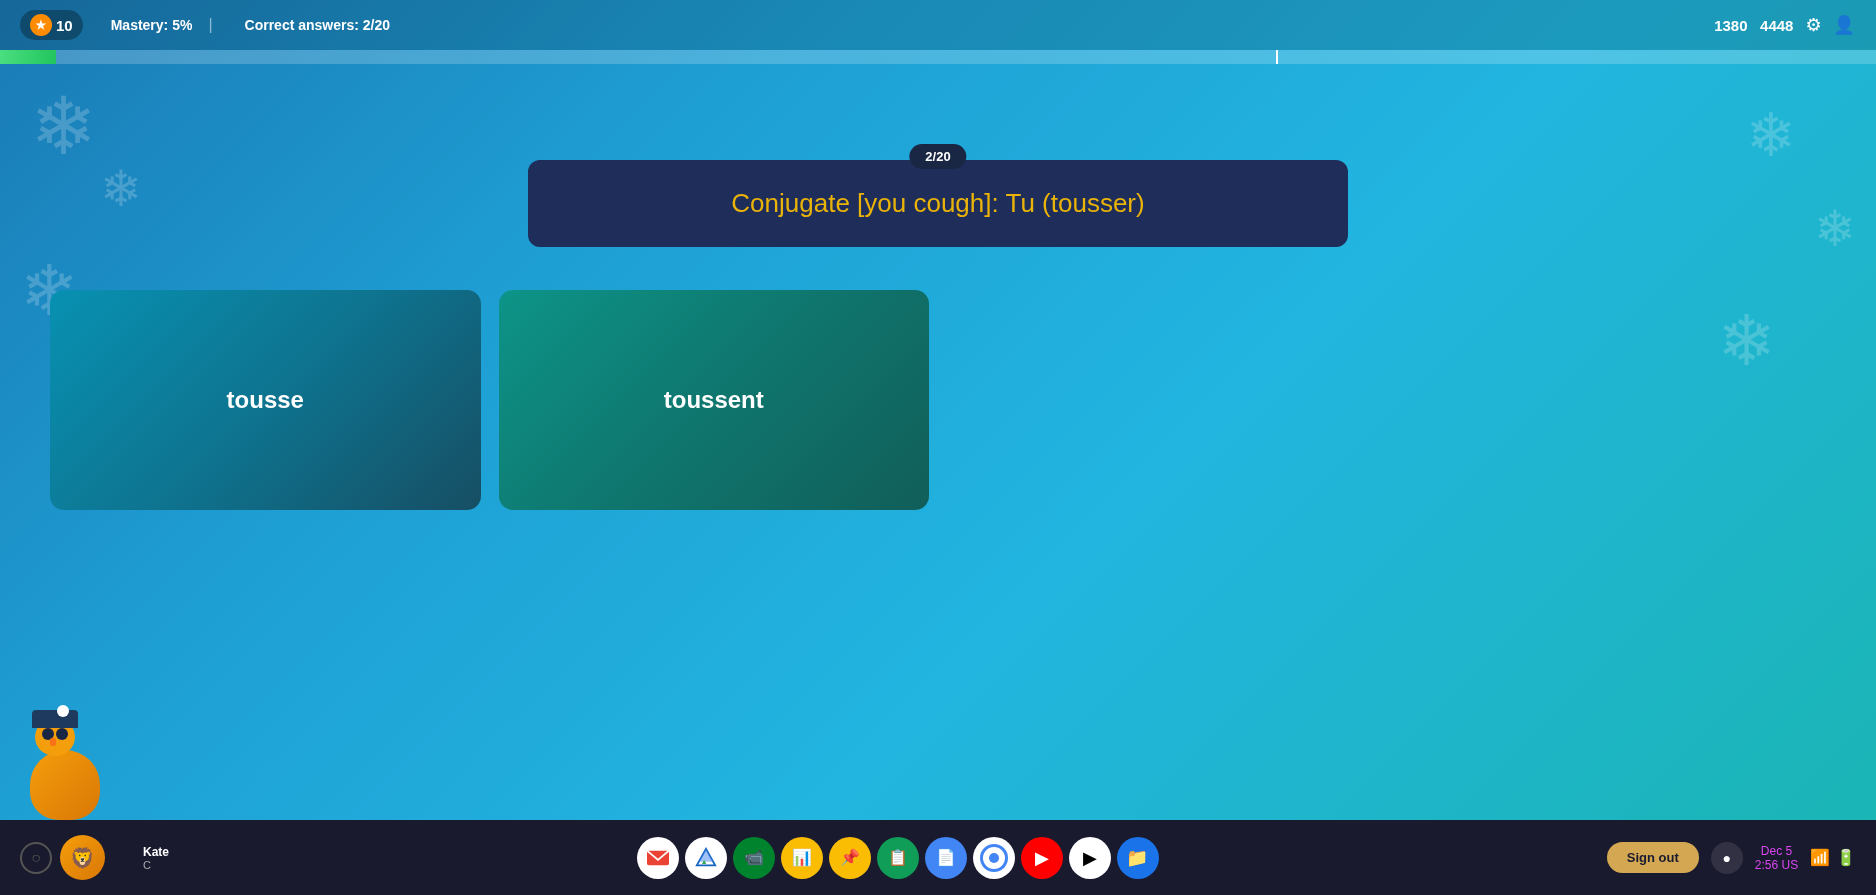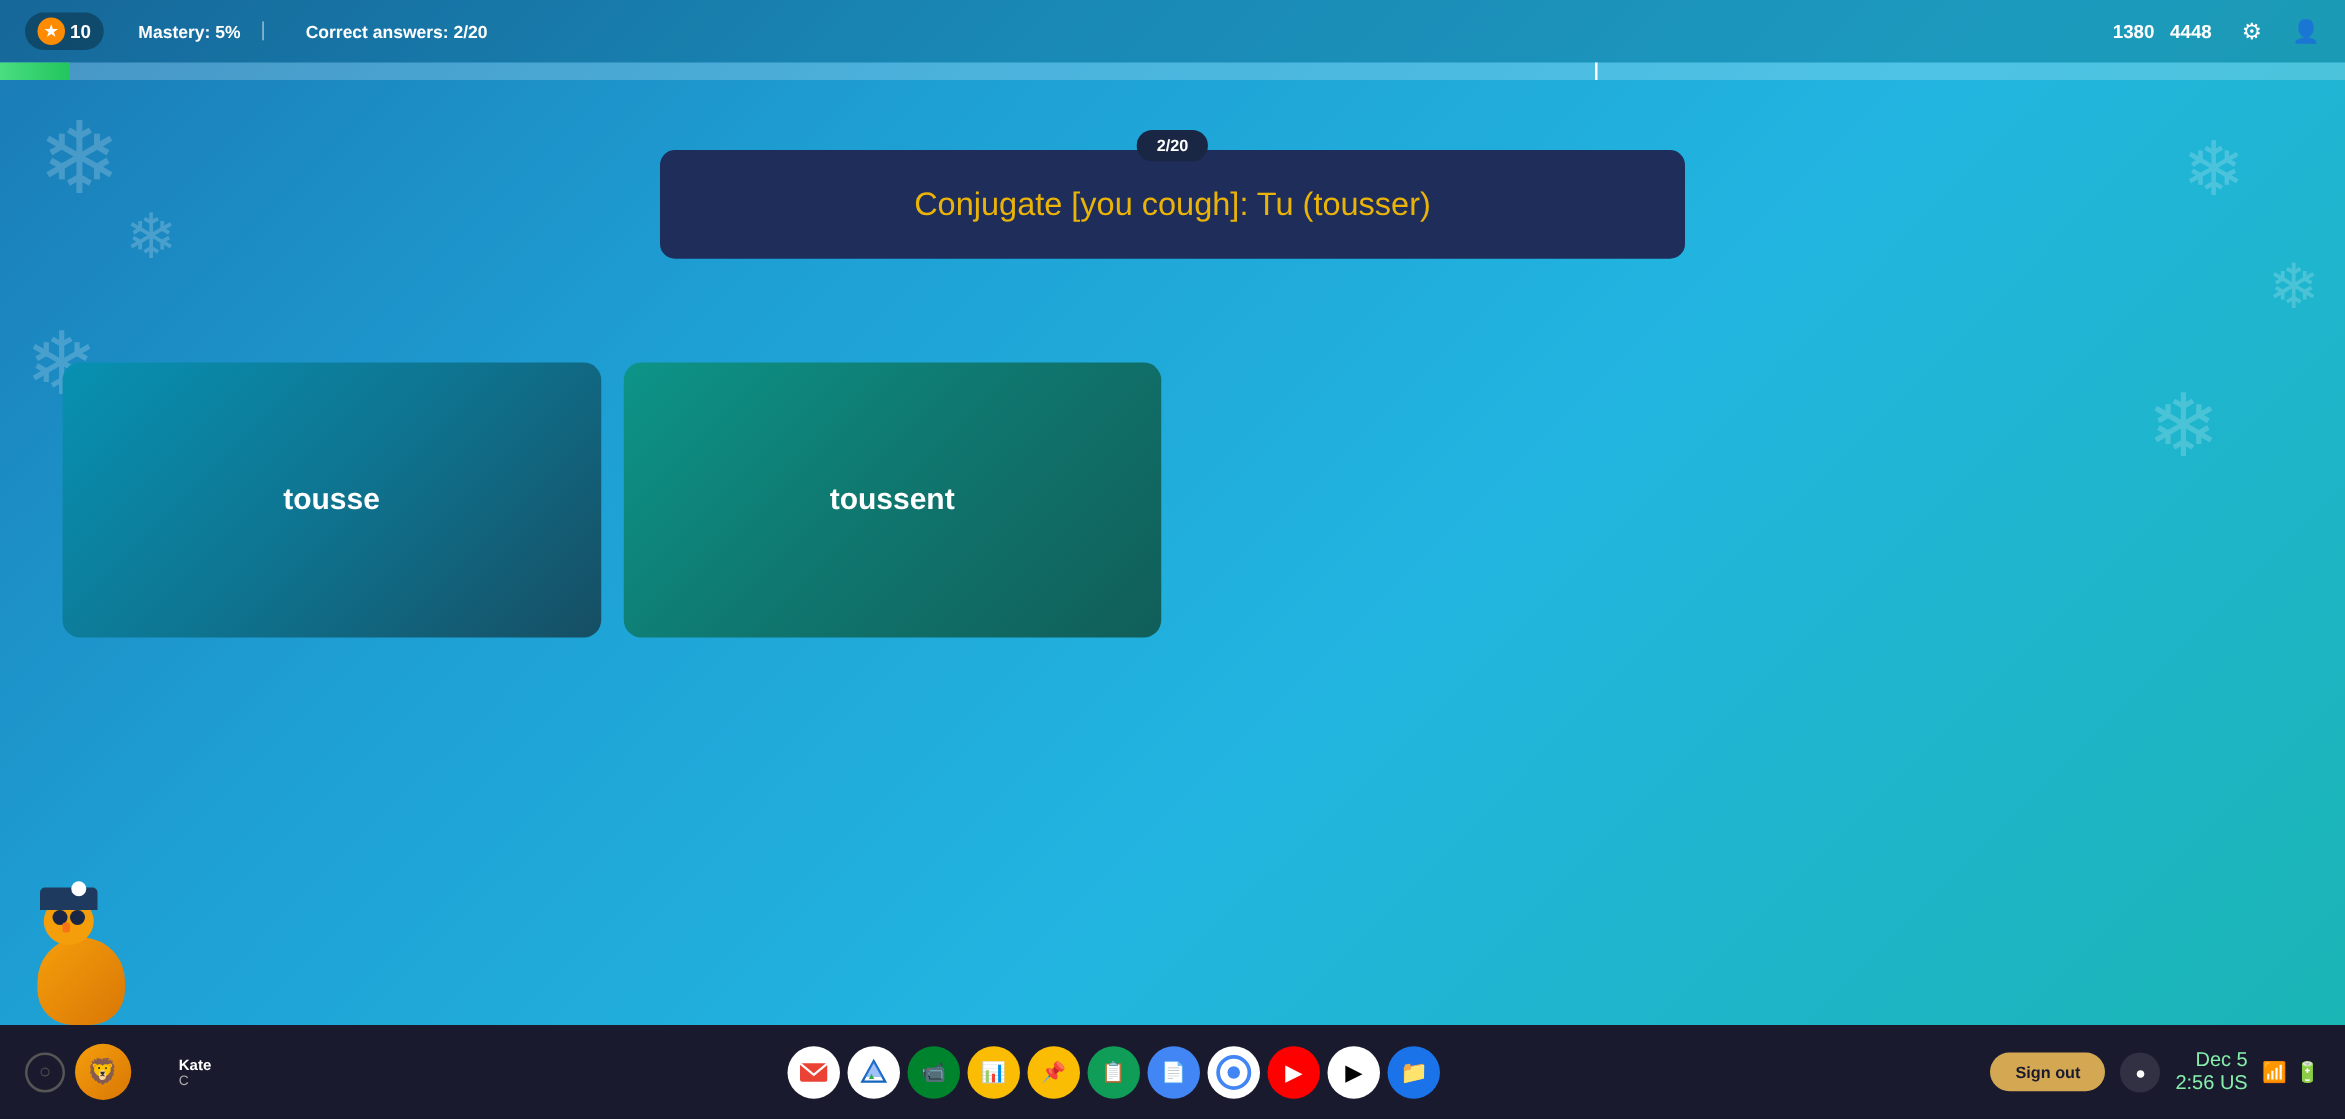--- a/index.html
+++ b/index.html
@@ -91,21 +91,21 @@
 
     .divider {
       color: rgba(255,255,255,0.5);
       margin: 0 4px;
     }
 
     .top-bar-right {
       margin-left: auto;
       display: flex;
       align-items: center;
-      gap: 24px;
+      gap: 12px;
       color: white;
       font-size: 14px;
     }
 
     .score-nums {
       font-weight: 600;
       font-size: 15px;
     }
 
     .gear-icon, .person-icon {
@@ -163,20 +163,21 @@
       z-index: 5;
       white-space: nowrap;
     }
 
     .question-card {
       background: #1e2d5a;
       border-radius: 12px;
       padding: 28px 40px;
       text-align: center;
       position: relative;
+      margin-top: 40px;
     }
 
     .question-text {
       color: #eab308;
       font-size: 26px;
       font-weight: 500;
     }
 
     
     .answers-grid {
@@ -311,23 +312,23 @@
       color: #1a1a2e;
       border: none;
       border-radius: 20px;
       padding: 8px 20px;
       font-size: 13px;
       font-weight: bold;
       cursor: pointer;
     }
 
     .taskbar-time {
-      color: #86efac;
-      font-size: 16px;
-      text-align: right;
+      color: #d946ef;
+      font-size: 12px;
+      text-align: center;
     }
 
     .taskbar-icons {
       display: flex;
       gap: 6px;
       color: white;
       font-size: 16px;
     }
 
     .circle-btn {

